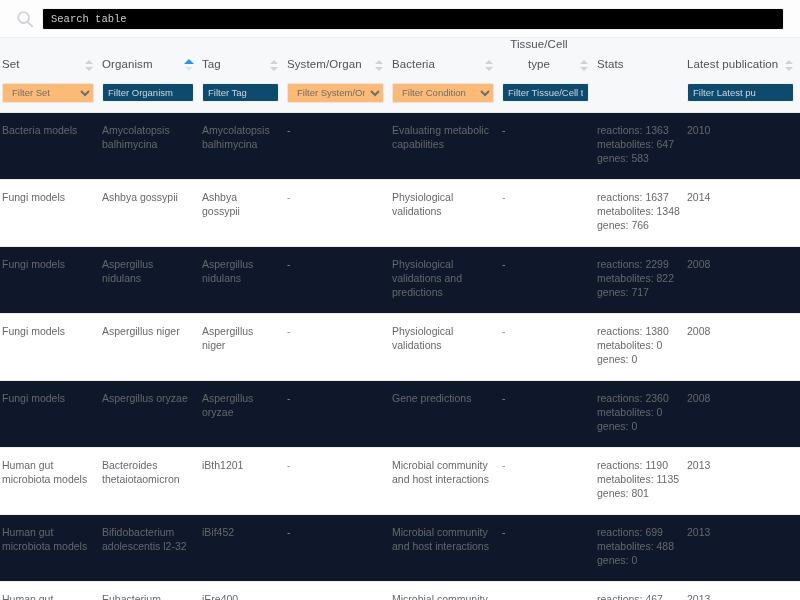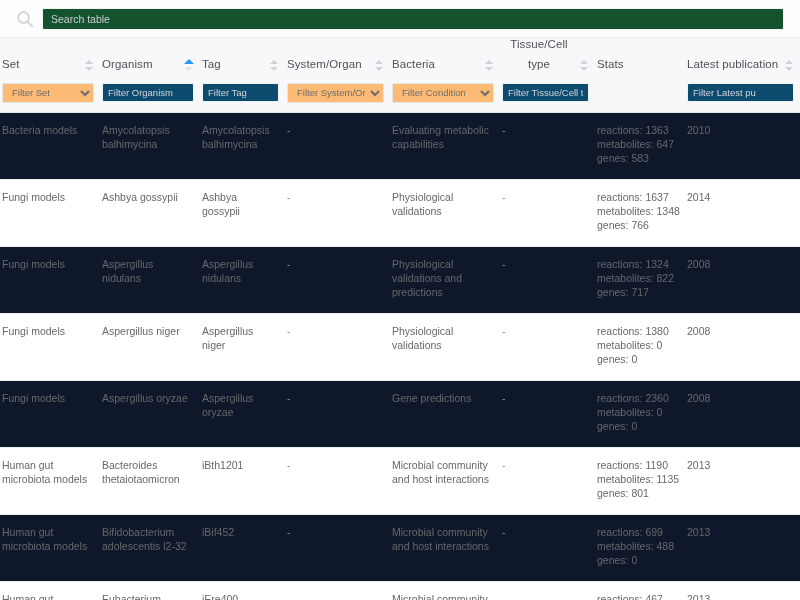--- a/index.html
+++ b/index.html
@@ -29,22 +29,22 @@
     color: #cfd3d8;
     margin-right: 8px;
     display: flex; align-items: center; justify-content: center;
   }
   .search-icon svg { display: block; }
   .search-input {
     flex: 1 1 auto;
     height: 22px;
     border: 1px solid #f1f2f4;
     border-radius: 2px;
-    background: #14532d;
-    font-family: Liberation Sans, sans-serif;
+    background: #000000;
+    font-family: Liberation Mono, monospace;
     font-size: 10.5px;
     color: #9ba0a6;
     padding: 0 8px;
     outline: none;
   }
   .search-input::placeholder { color: #c9ccd1; }
 
   
   .table-wrap { width: 800px; height: 562px; overflow: hidden; }
   table.grid {
@@ -343,21 +343,21 @@
             <td>
               <span class="cell dash">-</span>
             </td>
             <td>
               <span class="cell">Physiological validations and predictions</span>
             </td>
             <td>
               <span class="cell dash">-</span>
             </td>
             <td>
-              <span class="stats-line">reactions: 1324</span>
+              <span class="stats-line">reactions: 2299</span>
               <span class="stats-line">metabolites: 822</span>
               <span class="stats-line">genes: 717</span>
             </td>
             <td>
               <span class="cell">2008</span>
             </td>
           </tr>
           <tr class="even">
             <td>
               <span class="cell">Fungi models</span>

